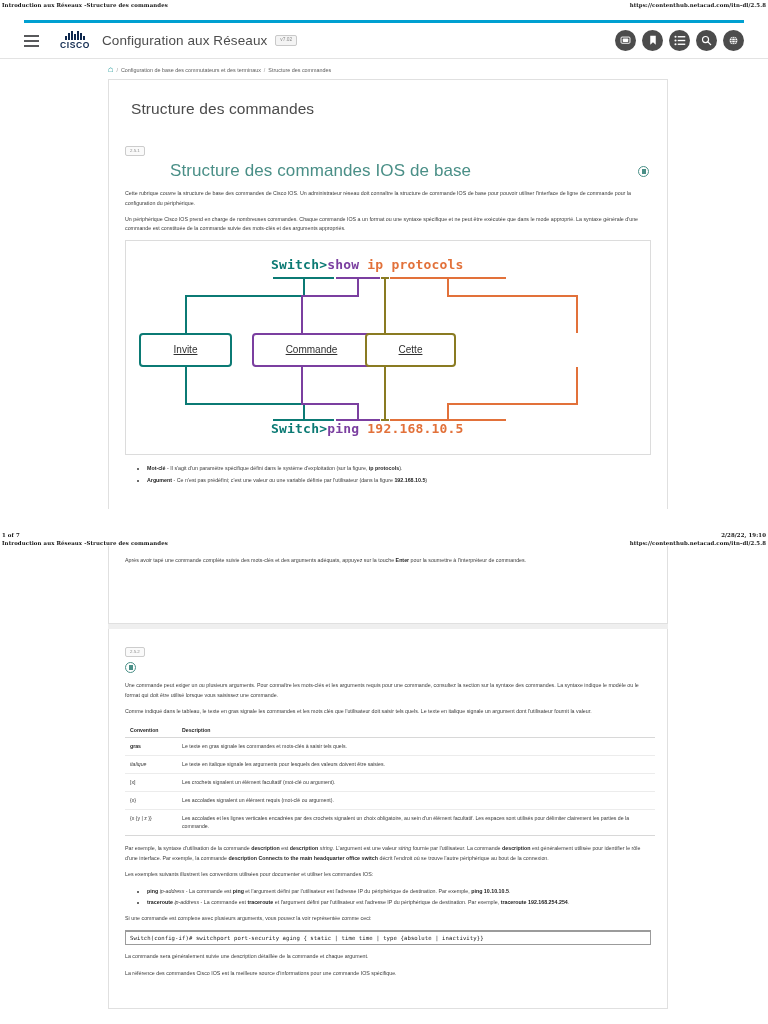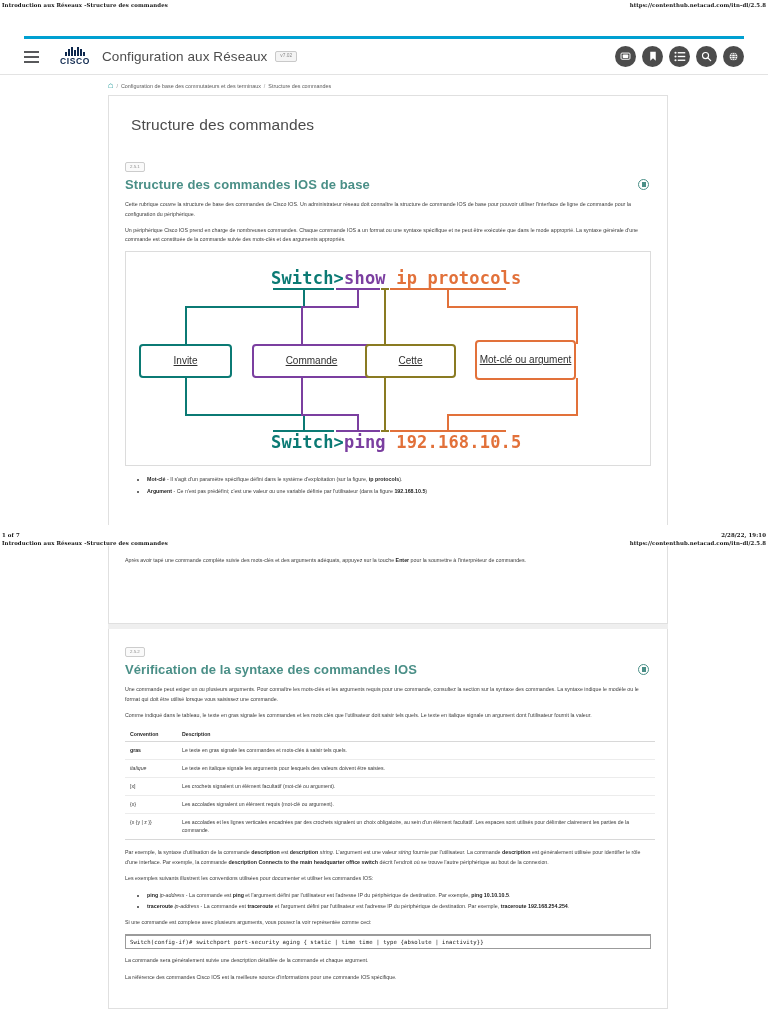--- a/index.html
+++ b/index.html
@@ -33,21 +33,21 @@
   #print-footer { top: 530px; }
   #print-footer .left2 { position:absolute; left:2px; top:10px; }
   #print-footer .right2 { position:absolute; right:2px; top:10px; }
 
   
   .page {
     position: absolute;
     left: 0; right: 0;
     background: #fff;
   }
-  #page1 { top: 30px; height: 516px; }
+  #page1 { top: 14px; height: 516px; }
   #page2 { top: 546px; height: 478px; }
 
   
   .appbar-accent {
     height: 3px;
     background: #00a0d1;
     margin: 6px 24px 0 24px;
   }
   .appbar {
     height: 36px;
@@ -139,24 +139,25 @@
     line-height:1;
     margin: 28px 0 5px 2px;
     background:#fafafa;
   }
   .section-head {
     display:flex; align-items:center; justify-content:space-between;
     margin: 0 0 2px 2px;
     padding-bottom: 6px;
   }
   .section-title {
-    font-size: 13px;
+    font-size: 17px;
     color: #4a8f87;
-    font-weight: 700;
+    font-weight: 400;
     letter-spacing: 0.1px;
+    margin-left: 45px;
   }
   .bookmark-ring {
     width: 11px; height: 11px; border-radius:50%;
     border: 1px solid #4a8f87;
     display:flex; align-items:center; justify-content:center;
     margin-right: 4px;
     cursor:pointer;
   }
   .bookmark-ring span { width:4px; height:5px; background:#4a8f87; display:block; }
 
@@ -174,21 +175,21 @@
   .figure {
     border: 1px solid #dcdcdc;
     margin: 6px 2px 8px 2px;
     height: 215px;
     position: relative;
     background:#fff;
   }
   .cmdline {
     position:absolute;
     font-family: "DejaVu Sans Mono", monospace;
-    font-size: 17px;
+    font-size: 13px;
     font-weight: 700;
     letter-spacing: 0.2px;
     white-space: nowrap;
   }
   #cmd-top { left: 145px; top: 16px; }
   #cmd-bottom { left: 145px; top: 180px; }
   .tk-prompt { color:#0b7a74; }
   .tk-cmd    { color:#7b3fa0; }
   .tk-arg    { color:#e2713a; }
 
@@ -406,23 +407,20 @@
 
         <div class="fig-box" style="left:13px; top:92px; width:93px; height:34px; border:2.2px solid #0b7a74;">
           <span>Invite</span>
         </div>
         <div class="fig-box" style="left:126px; top:92px; width:119px; height:34px; border:2.2px solid #7b3fa0;">
           <span>Commande</span>
         </div>
         <div class="fig-box" style="left:239px; top:92px; width:91px; height:34px; border:2.2px solid #8a7b22;">
           <span>Cette</span>
         </div>
-        <div class="fig-box" style="left:349px; top:88px; width:101px; height:40px; border:2.2px solid #e2713a;">
-          <span>Mot-clé ou argument</span>
-        </div>
 
         <div class="fig-line" style="left:59px; top:126px; width:2px; height:38px; background:#0b7a74;"></div>
         <div class="fig-line" style="left:59px; top:162px; width:120px; height:2px; background:#0b7a74;"></div>
         <div class="fig-line" style="left:177px; top:162px; width:2px; height:18px; background:#0b7a74;"></div>
 
         <div class="fig-line" style="left:175px; top:126px; width:2px; height:38px; background:#7b3fa0;"></div>
         <div class="fig-line" style="left:175px; top:162px; width:58px; height:2px; background:#7b3fa0;"></div>
         <div class="fig-line" style="left:231px; top:162px; width:2px; height:18px; background:#7b3fa0;"></div>
 
         <div class="fig-line" style="left:258px; top:126px; width:2px; height:54px; background:#8a7b22;"></div>
@@ -468,21 +466,20 @@
       <p class="body"><span>Après avoir tapé une commande complète suivie des mots-clés et des arguments adéquats, appuyez sur la touche </span><b>Enter</b><span> pour la soumettre à l'interpréteur de commandes.</span></p>
     </div>
   </div>
 
   <div class="divider-strip"></div>
 
   <div class="card" id="card3">
     <div class="card-inner">
       <div class="section-badge">2.5.2</div>
       <div class="section-head">
-        <div class="section-title">Vérification de la syntaxe des commandes IOS</div>
         <div class="bookmark-ring">
             <span></span>
           </div>
       </div>
 
       <p class="body">Une commande peut exiger un ou plusieurs arguments. Pour connaître les mots-clés et les arguments requis pour une commande, consultez la section sur la syntaxe des commandes. La syntaxe indique le modèle ou le format qui doit être utilisé lorsque vous saisissez une commande.</p>
       <p class="body">Comme indiqué dans le tableau, le texte en gras signale les commandes et les mots clés que l'utilisateur doit saisir tels quels. Le texte en italique signale un argument dont l'utilisateur fournit la valeur.</p>
 
       <table class="conv">
         <thead>

